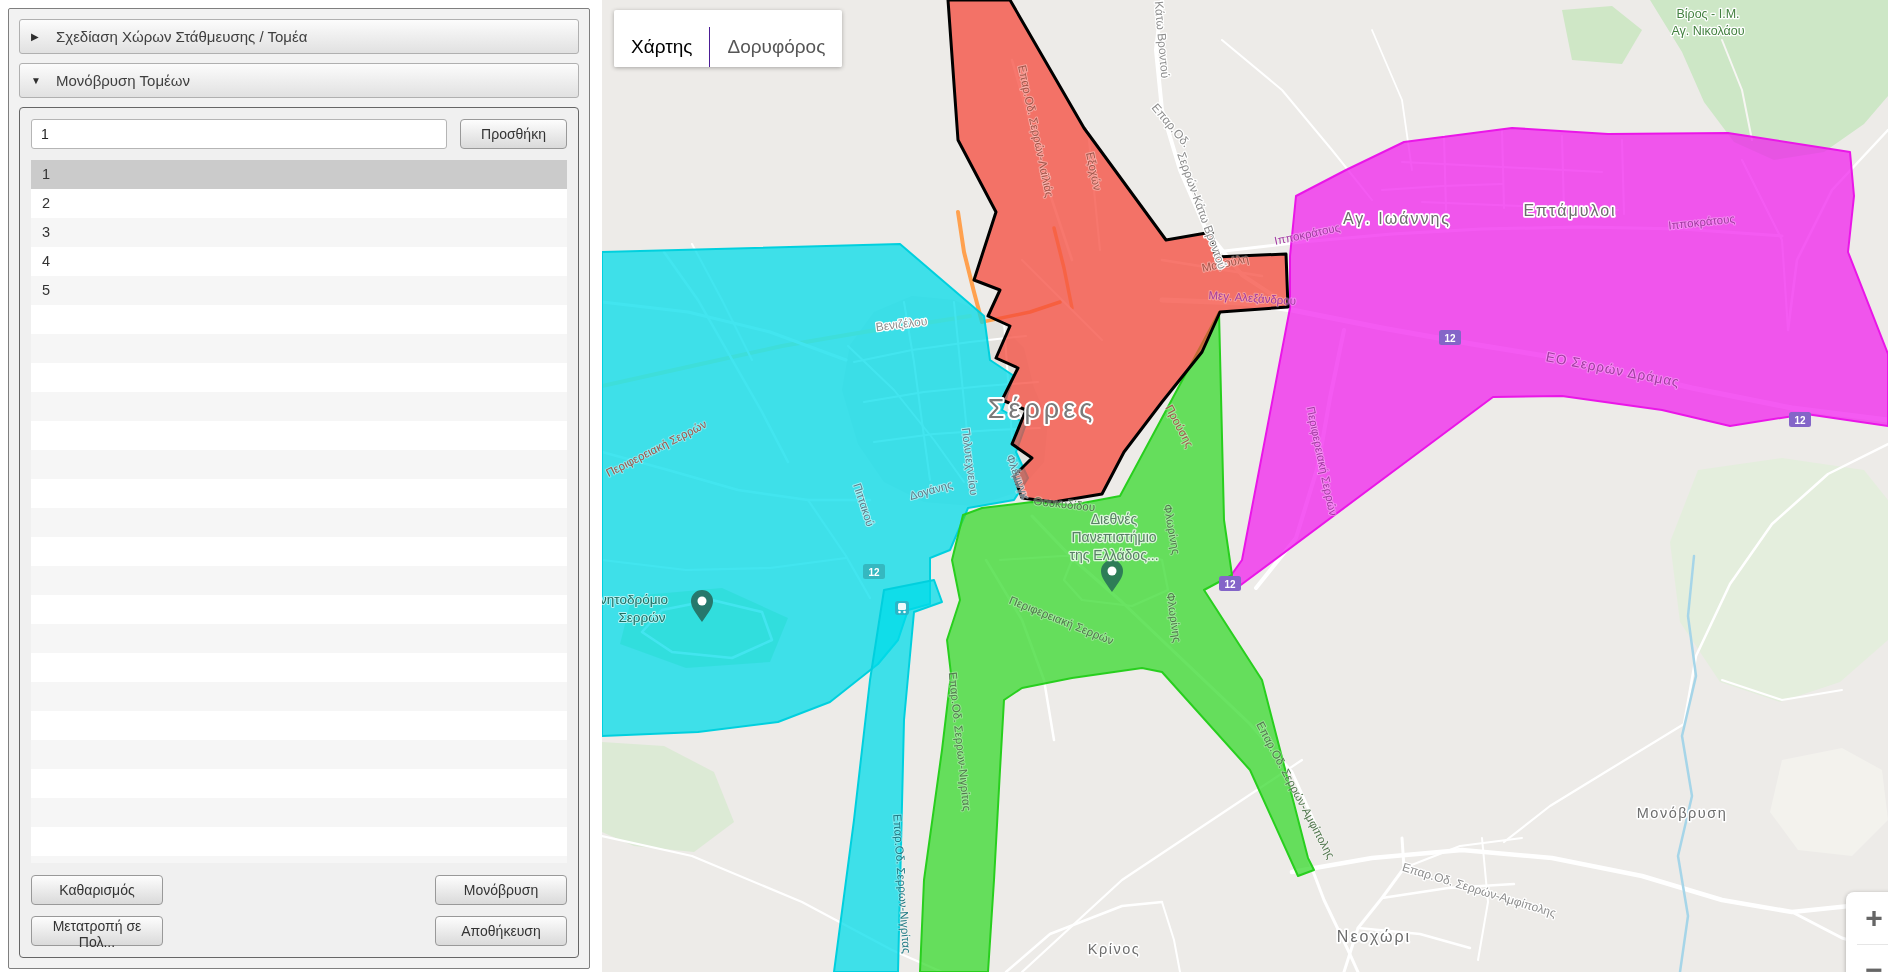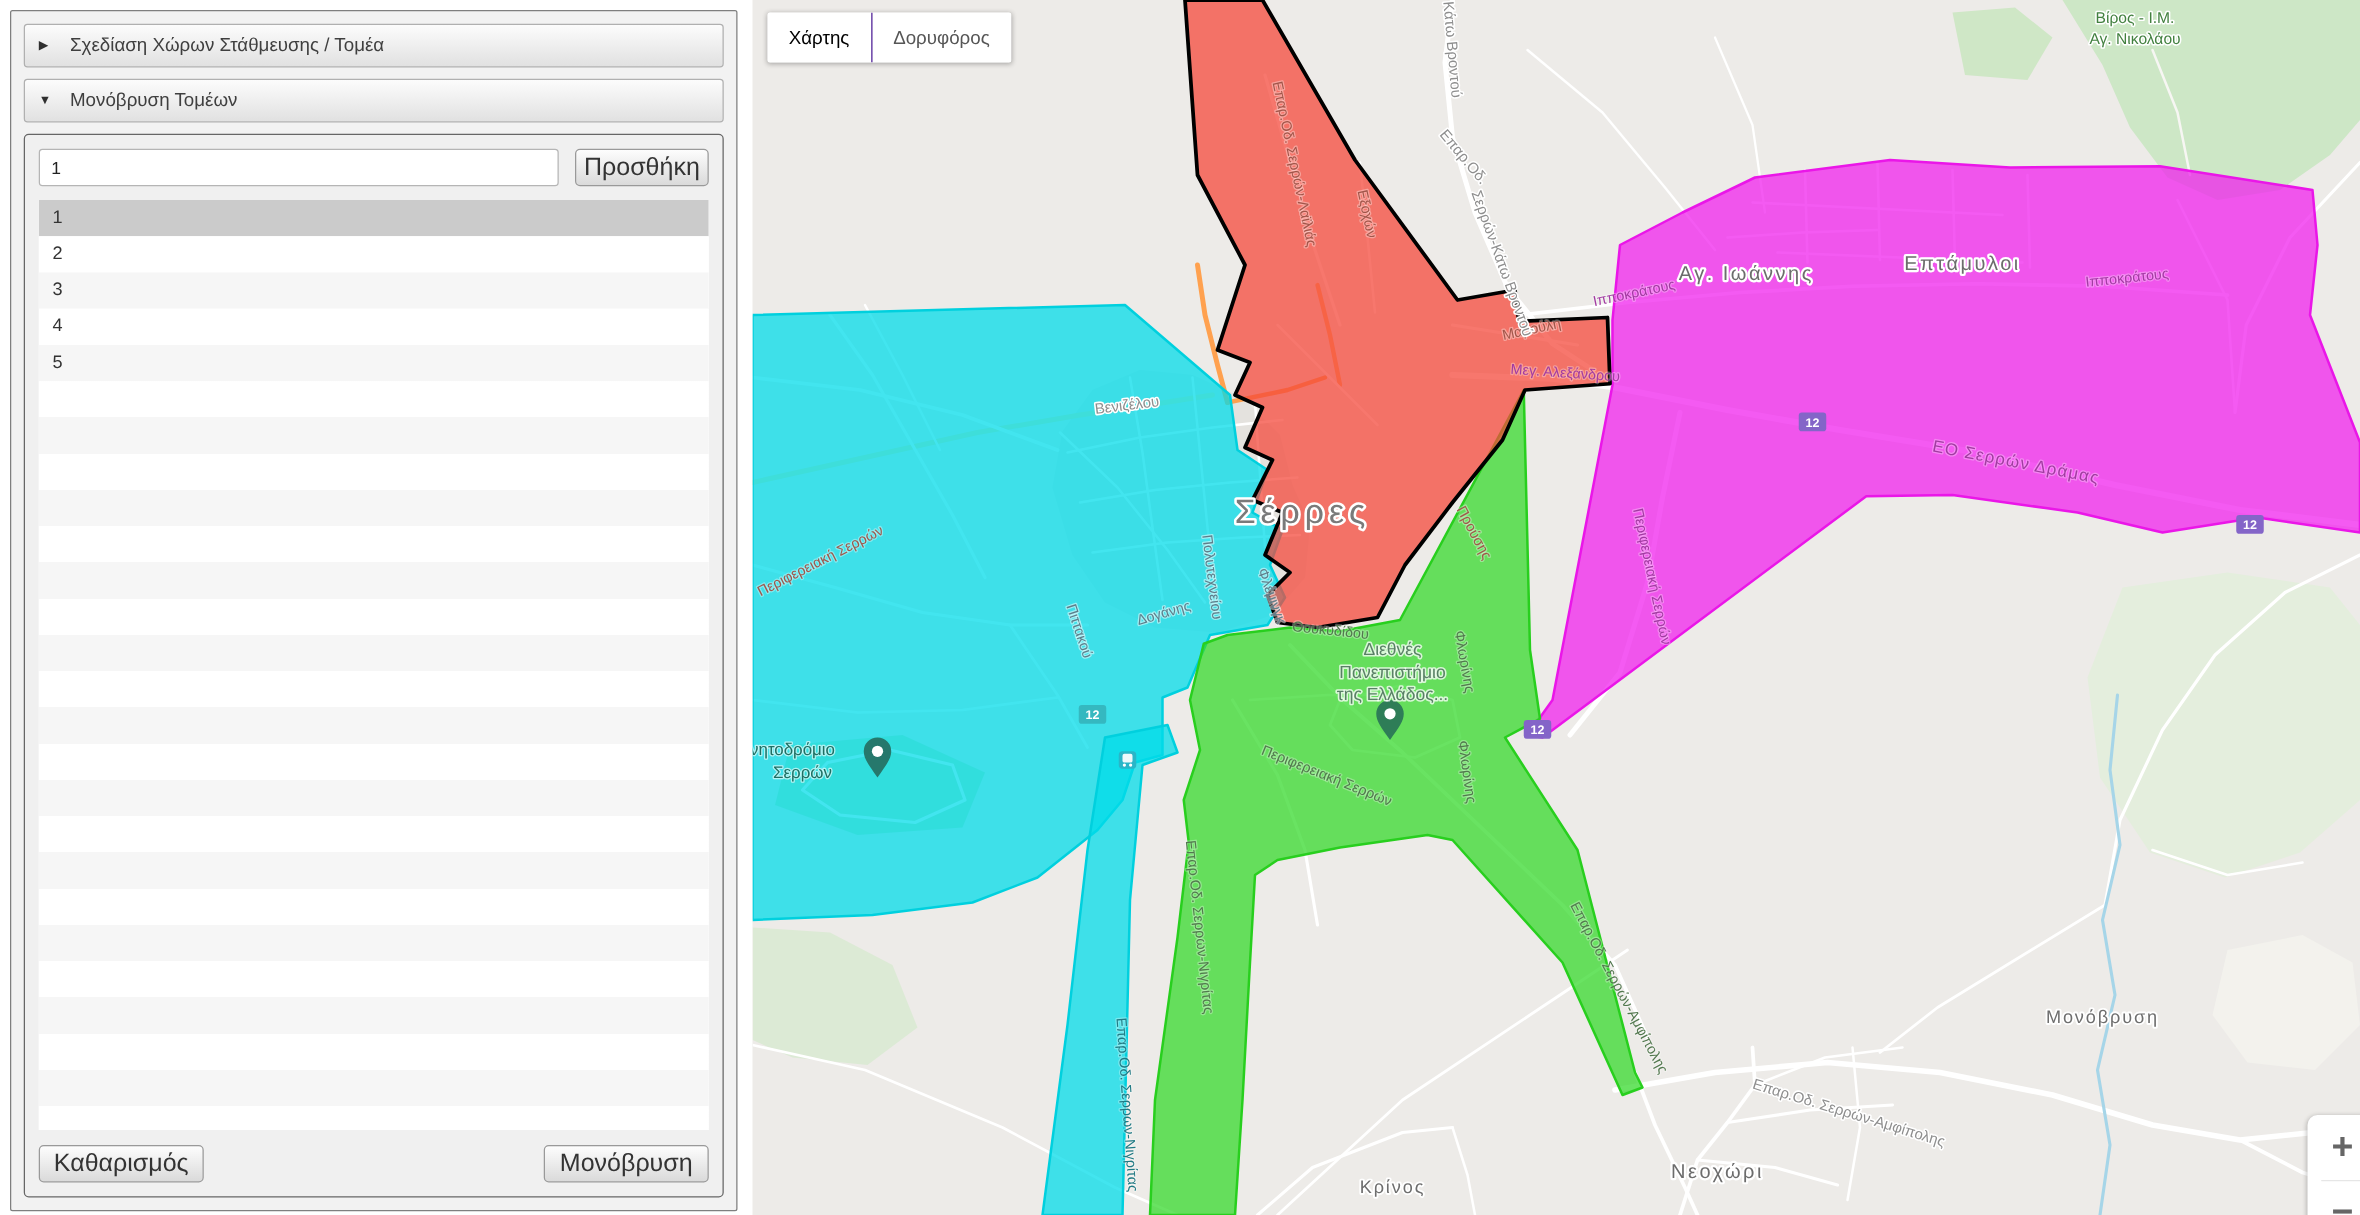--- a/index.html
+++ b/index.html
@@ -13,21 +13,21 @@
               background:linear-gradient(#fcfcfc,#e1e1e1);border:1px solid #b0b0b0;border-radius:3px;
               color:#3f3f3f;font-size:15px;margin-bottom:9px;cursor:pointer;}
   .chev{font-size:10px;color:#2f2f2f;width:12px;}
   .panel{flex:1;min-height:0;border:1px solid #666;border-radius:4px;background:#f0f0f0;
          padding:11px;display:flex;flex-direction:column;}
   .input-row{display:flex;flex:none;}
   .sector-input{flex:1;height:30px;box-sizing:border-box;border:1px solid #b5b5b5;border-radius:3px;
                 padding:0 9px;font-size:14px;color:#222;background:#fff;outline:none;
                 font-family:inherit;}
   .btn{height:30px;box-sizing:border-box;background:linear-gradient(#fdfdfd,#dadada);
-       border:1px solid #999;border-radius:4px;font-size:20px;color:#333;cursor:pointer;
+       border:1px solid #999;border-radius:4px;font-size:14px;color:#333;cursor:pointer;
        font-family:inherit;}
   .btn-add{width:107px;margin-left:13px;flex:none;}
   .list{flex:1;min-height:0;margin-top:11px;background:#fff;display:flex;flex-direction:column;
         overflow:hidden;}
   .list-row{height:29px;flex:none;line-height:29px;padding-left:11px;font-size:14.5px;color:#333;
             background:#fff;cursor:pointer;}
   .list-row.alt{background:#f6f6f6;}
   .list-row.selected{background:#cbcbcb;}
   .list-filler{flex:1;background:repeating-linear-gradient(180deg,#fff 0 29px,#f6f6f6 29px 58px);}
   .btn-rows{flex:none;margin-top:12px;}
@@ -50,22 +50,22 @@
   .lbl-street-c{font-size:11.5px;fill:#5f7d8a;stroke:rgba(255,255,255,.5);stroke-width:2px;}
   .lbl-street-red{font-size:11.5px;fill:#a1564a;stroke:rgba(255,255,255,.35);stroke-width:2px;}
   .lbl-street-mag{font-size:11.5px;fill:#a23ba2;stroke:rgba(255,255,255,.3);stroke-width:2px;}
   .lbl-street-mag-lg{font-size:13.5px;fill:#a03ca0;stroke:rgba(255,255,255,.3);stroke-width:2px;letter-spacing:1px;}
   .lbl-street-grn{font-size:11.5px;fill:#52784e;stroke:rgba(255,255,255,.3);stroke-width:2px;}
   .lbl-street-teal{font-size:11.5px;fill:#217a84;stroke:rgba(255,255,255,.3);stroke-width:2px;}
   .badge-txt{font-size:10px;font-weight:bold;fill:#fff;text-anchor:middle;}
 
   .maptype{position:absolute;top:10px;left:12px;display:flex;background:#fff;border-radius:2px;
            box-shadow:0 1px 4px rgba(0,0,0,.3);overflow:hidden;}
-  .mt-btn{height:40px;padding:0 17px;border:none;background:#fff;font-size:15px;color:#565656;
-          cursor:pointer;font-family:inherit;}
+  .mt-btn{height:40px;padding:0 17px;border:none;background:#fff;font-size:19px;color:#565656;
+          cursor:pointer;font-family:inherit;margin-top:17px;}
   .mt-btn.active{color:#000;font-weight:500;}
   .mt-btn + .mt-btn{border-left:1px solid #4c1d95;}
   .zoomctl{position:absolute;right:-14px;bottom:-24px;width:56px;height:104px;background:#fff;
            border-radius:8px;box-shadow:0 1px 4px rgba(0,0,0,.3);display:flex;flex-direction:column;
            align-items:stretch;}
   .zoomctl button{flex:1;border:none;background:none;font-size:30px;font-weight:bold;color:#666;
                   cursor:pointer;font-family:inherit;line-height:1;}
   .zdiv{height:1px;background:#e6e6e6;margin:0 11px;flex:none;}
 </style>
 </head>
@@ -98,20 +98,24 @@
             <div class="list-row alt">3</div>
             <div class="list-row">4</div>
             <div class="list-row alt">5</div>
             <div class="list-filler"></div>
           </div>
 
         <div class="btn-rows">
           <div class="btn-row">
             <button class="btn">Καθαρισμός</button>
             <button class="btn">Μονόβρυση</button>
+          </div>
+          <div class="btn-row">
+            <button class="btn">Μετατροπή σε Πολ...</button>
+            <button class="btn">Αποθήκευση</button>
           </div>
         </div>
       </div>
 
     </div>
   </div>
 
   <div class="map">
     <svg id="map-svg" viewBox="0 0 1286 972" preserveAspectRatio="none">
         <polygon points="1048,0 1080,52 1102,102 1132,142 1172,160 1222,152 1262,124 1286,96 1286,0" fill="#cde7c6"></polygon>

